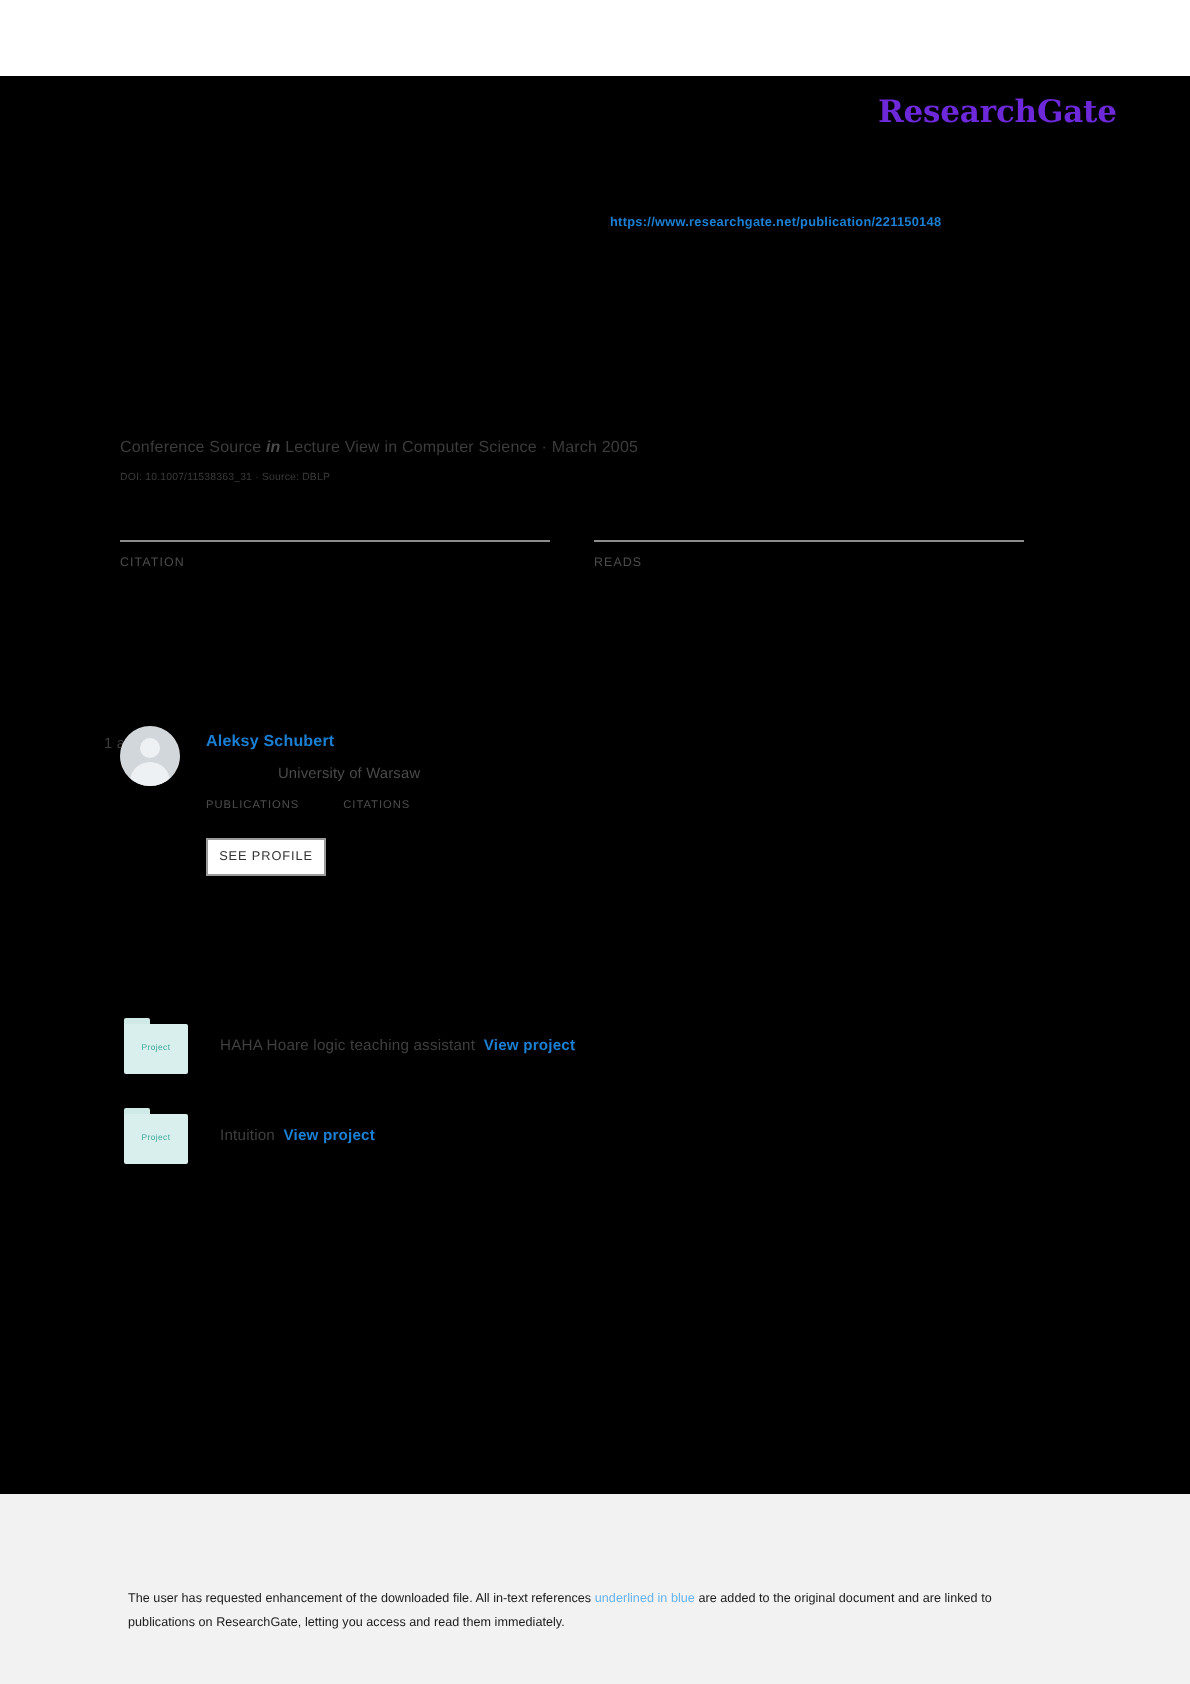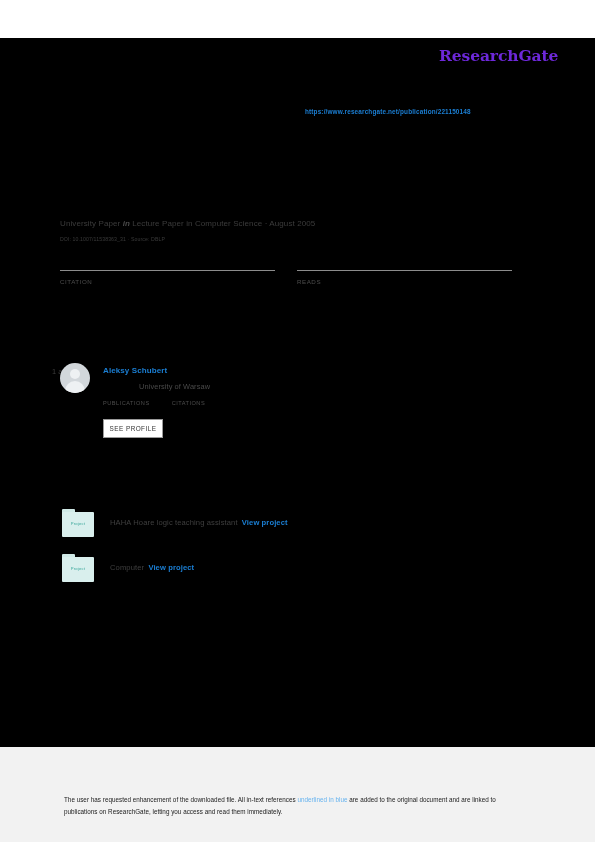--- a/index.html
+++ b/index.html
@@ -294,25 +294,25 @@
 
   <div class="band-top"></div>
   <div class="band-main"></div>
   <div class="band-footer"></div>
 
   <div class="brand">ResearchGate</div>
 
   <a class="pub-url" href="#">https://www.researchgate.net/publication/221150148</a>
 
   <div class="meta-line">
-    <span>University Paper</span>
+    <span>Conference Source</span>
     <span class="in">in</span>
-    <span>Lecture Paper in Computer Science</span>
+    <span>Lecture View in Computer Science</span>
     <span>·</span>
-    <span>August 2005</span>
+    <span>March 2005</span>
   </div>
   <div class="doi-line">DOI: 10.1007/11538363_31 · Source: DBLP</div>
 
   <div class="stat stat-citation">
     <div class="stat-number">1</div>
     <div class="stat-rule"></div>
     <div class="stat-label">CITATION</div>
   </div>
   <div class="stat stat-reads">
     <div class="stat-number">38</div>
@@ -357,21 +357,21 @@
     </div>
   </div>
 
   <div class="project-row project-row-2">
     <div class="proj-icon">
       <div class="tab"></div>
       <div class="folder"></div>
       <div class="ftext">Project</div>
     </div>
     <div class="proj-text">
-      <span>Computer</span>
+      <span>Intuition</span>
       <a class="proj-link" href="#">View project</a>
     </div>
   </div>
 
 
   <div class="footer-note">
     <span>The user has requested enhancement of the downloaded file. All in-text references </span><span class="blue">underlined in blue</span><span> are added to the original document and are linked to publications on ResearchGate, letting you access and read them immediately.</span>
   </div>
 
 </div>

